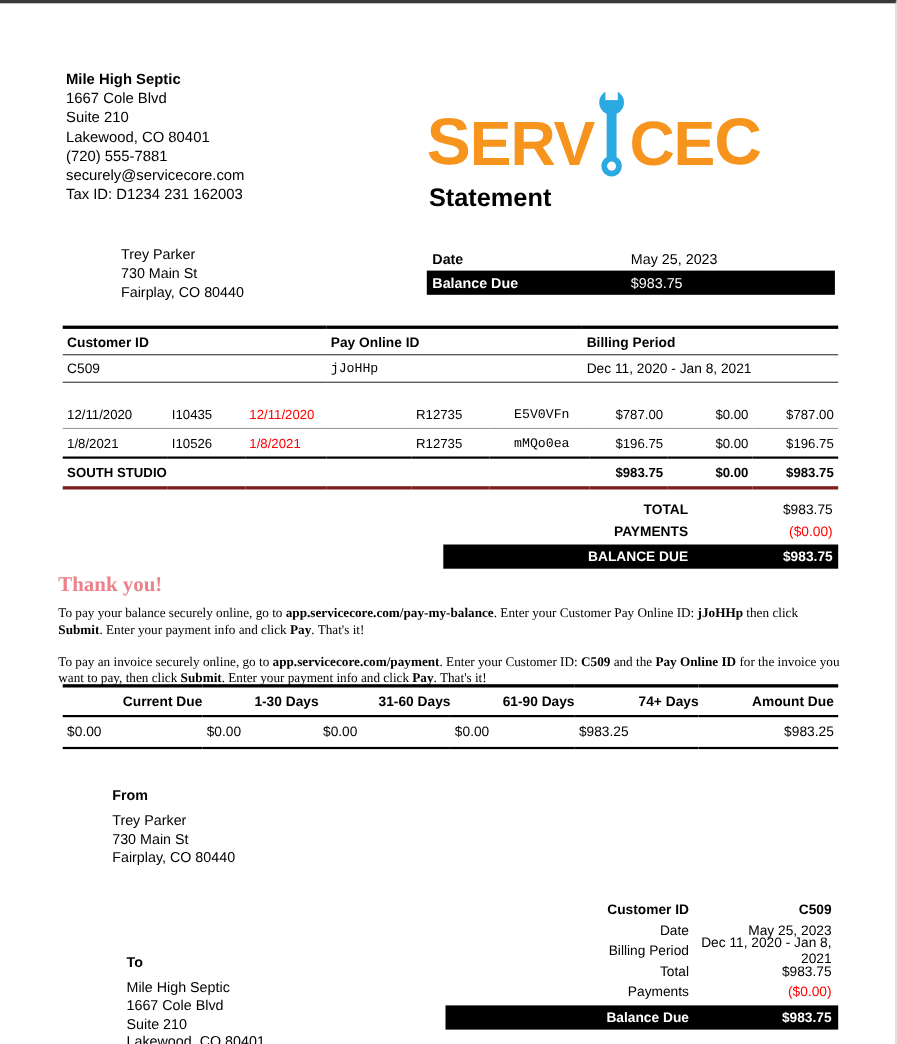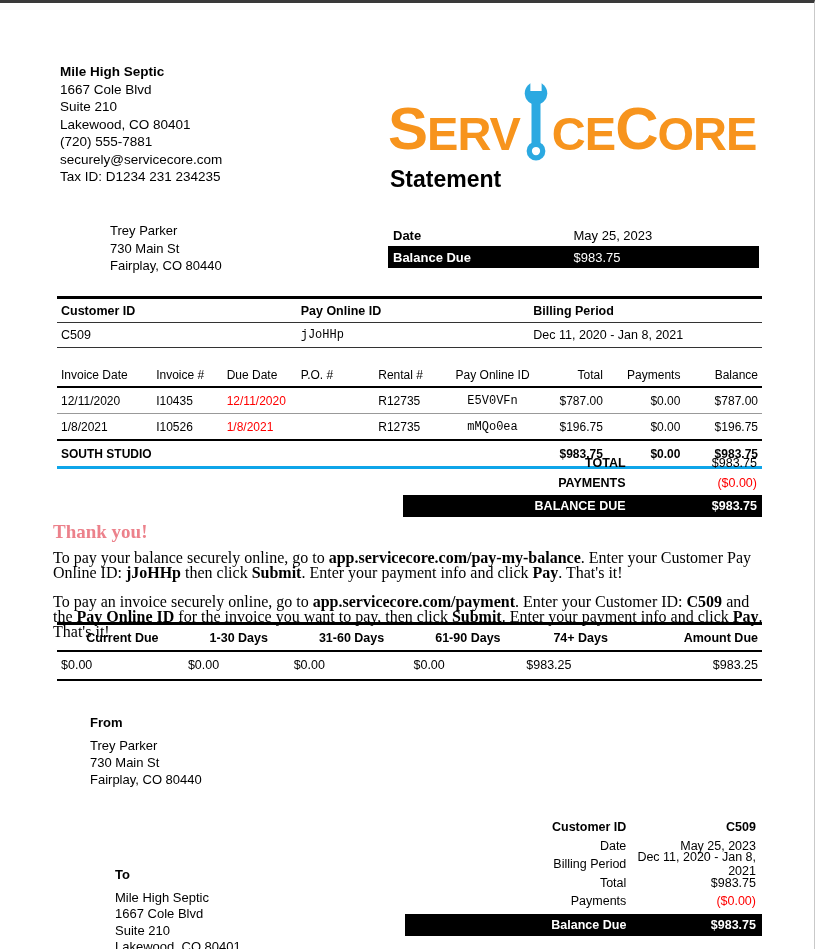--- a/index.html
+++ b/index.html
@@ -13,21 +13,21 @@
 
   
   #company { left:60px; top:60px; line-height:17.5px; font-size:13.5px; }
   #company .name { font-weight:bold; }
 
   
   #logo { left:388px; top:58px; width:372px; height:92px; display:flex; align-items:flex-end; }
   .logo-seg { color:#F7941D; font-weight:bold; line-height:0.78; letter-spacing:-1px;
               font-family:"Liberation Sans", sans-serif; }
   .logo-big { font-size:60px; }
-  .logo-small { font-size:47px; }
+  .logo-small { font-size:57px; }
   .wrench-svg { margin:0 1px -15px 1px; }
 
   
   #statement-title { left:390px; top:163px; font-size:23px; font-weight:bold; }
 
   
   #recipient { left:110px; top:219px; line-height:17.5px; font-size:13px; }
 
   
   #meta { left:388px; top:221px; width:371px; font-size:13px; }
@@ -46,49 +46,49 @@
   .red { color:#FF0000; }
 
   
   #site-title { left:64px; top:344px; font-weight:bold; font-size:13px; }
   #invoice { left:57px; top:361px; width:705px; }
   #invoice table { width:100%; border-collapse:collapse; font-size:12px; }
   #invoice th { font-weight:normal; text-align:left; padding:4px 0 4px 4px; border-bottom:2px solid #000; }
   #invoice td { padding:6px 0 5px 4px; }
   #invoice .r1 td { border-bottom:1px solid #999; }
   #invoice .r2 td { border-bottom:2px solid #000; }
-  #invoice .tfoot td { font-weight:bold; border-bottom:3px solid #0ea5e9; }
+  #invoice .tfoot td { font-weight:bold; border-bottom:3px solid #7f1d1d; }
   #invoice .num, #invoice th.num { text-align:right; padding-right:4px; }
   #invoice .ctr, #invoice th.ctr { text-align:center; }
 
   
   #totals { left:403px; top:450px; width:359px; font-size:12.5px; }
   .tot-row { display:flex; align-items:center; height:20px; }
   .tot-row .lbl { width:62%; text-align:right; font-weight:bold; }
   .tot-row .val { width:38%; text-align:right; padding-right:5px; }
   .tot-bar { background:#000; color:#fff; height:22px; font-weight:bold; margin-top:2px; }
 
   
   #thankyou { left:53px; top:518px; width:714px;font-family:Liberation Serif, serif; }
   #thankyou h2 { color:#EC818B; font-size:19px; font-weight:bold; margin-bottom:7px; }
-  #thankyou p { font-size:16px; line-height:15px; }
+  #thankyou p { font-size:12px; line-height:15px; }
   #thankyou p + p { margin-top:14px; }
   #thankyou b { font-weight:bold; }
 
   
   #aging { left:57px; top:619px; width:705px; }
   #aging table { width:100%; border-collapse:collapse; border-top:3px solid #000; font-size:12.5px; }
-  #aging th { text-align:center; font-weight:bold; padding:6px 0 5px 4px; border-bottom:2px solid #000; }
+  #aging th { text-align:right; font-weight:bold; padding:6px 0 5px 4px; border-bottom:2px solid #000; }
   #aging td { padding:6px 0 7px 4px; border-bottom:2px solid #000; }
   #aging th.num, #aging td.num { text-align:right; padding-right:4px; }
 
   
   #return-note { left:53px; top:678px; width:759px; font-size:11px; font-weight:bold;
                  padding-bottom:5px; border-bottom:1.5px dashed #555; }
-  #from { left:90px; top:711px; font-size:13px; line-height:17px; }
+  #from { left:102px; top:711px; font-size:13px; line-height:17px; }
   #from .sec-label, #to .sec-label { font-weight:bold; margin-bottom:6px; }
   #to { left:115px; top:864px; font-size:13px; line-height:16.5px; }
 
   
   #bottom-summary { left:405px; top:815px; width:357px; font-size:12.5px; }
   .sum-row { display:flex; align-items:center; height:18.5px; }
   .sum-row .lbl { width:62%; text-align:right; }
   .sum-row .val { width:38%; text-align:right; padding-right:6px; }
   .sum-row.bold .lbl, .sum-row.bold .val { font-weight:bold; }
   .sum-bar { background:#000; color:#fff; height:22px; font-weight:bold; margin-top:3px; }
@@ -98,36 +98,35 @@
 
 <div class="page">
 
   <div class="abs" id="company">
     <div class="name">Mile High Septic</div>
     <div>1667 Cole Blvd</div>
     <div>Suite 210</div>
     <div>Lakewood, CO 80401</div>
     <div>(720) 555-7881</div>
     <div>securely@servicecore.com</div>
-    <div>Tax ID: D1234 231 234235</div>
+    <div>Tax ID: D1234 231 162003</div>
   </div>
 
   <div class="abs" id="logo">
     <span class="logo-seg logo-big">S</span>
     <span class="logo-seg logo-small">ERV</span>
     <svg class="wrench-svg" width="30" height="88" viewBox="0 0 40 114">
       <circle cx="20" cy="16" r="15" fill="#2BA9E1"></circle>
       <rect x="12.5" y="-4" width="15" height="17" fill="#ffffff"></rect>
       <rect x="14" y="24" width="12" height="62" rx="2" fill="#2BA9E1"></rect>
       <circle cx="20" cy="93" r="12.5" fill="#2BA9E1"></circle>
       <circle cx="20" cy="93" r="5.5" fill="#ffffff"></circle>
     </svg>
     <span class="logo-seg logo-small">CE</span>
     <span class="logo-seg logo-big">C</span>
-    <span class="logo-seg logo-small">ORE</span>
   </div>
 
   <div class="abs" id="statement-title">Statement</div>
 
   <div class="abs" id="recipient">
     <div>Trey Parker</div>
     <div>730 Main St</div>
     <div>Fairplay, CO 80440</div>
   </div>
 
@@ -172,31 +171,20 @@
           <col style="width:10%">
           <col style="width:10.5%">
           <col style="width:11%">
         <col style="width:10%">
           <col style="width:13%">
           <col style="width:10%">
           <col style="width:11%">
           <col style="width:11%">
       </colgroup>
       <tbody>
-          <tr>
-        <th>Invoice Date</th>
-        <th>Invoice #</th>
-        <th>Due Date</th>
-        <th>P.O. #</th>
-        <th>Rental #</th>
-        <th class="ctr">Pay Online ID</th>
-        <th class="num">Total</th>
-        <th class="num">Payments</th>
-        <th class="num">Balance</th>
-      </tr>
       <tr class="r1">
         <td>12/11/2020</td>
         <td>I10435</td>
         <td class="red">12/11/2020</td>
         <td></td>
         <td>R12735</td>
         <td class="ctr mono">E5V0VFn</td>
         <td class="num">$787.00</td>
         <td class="num">$0.00</td>
         <td class="num">$787.00</td>

